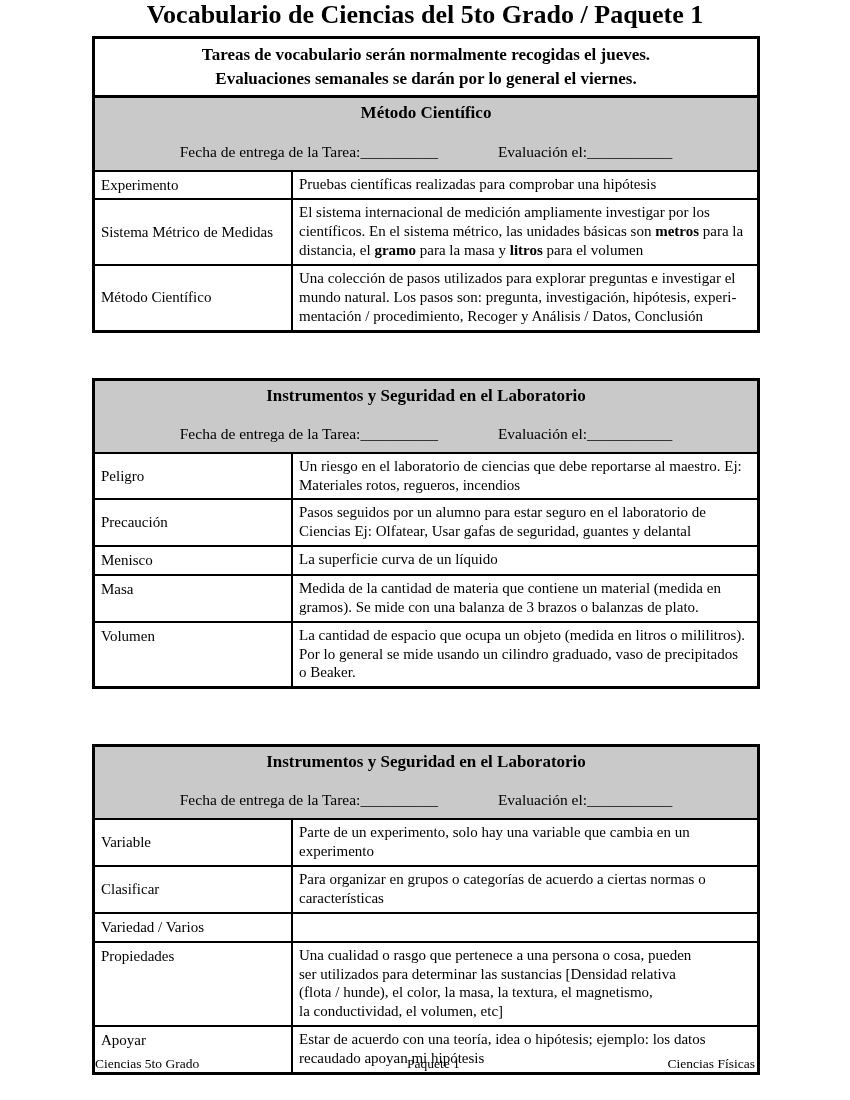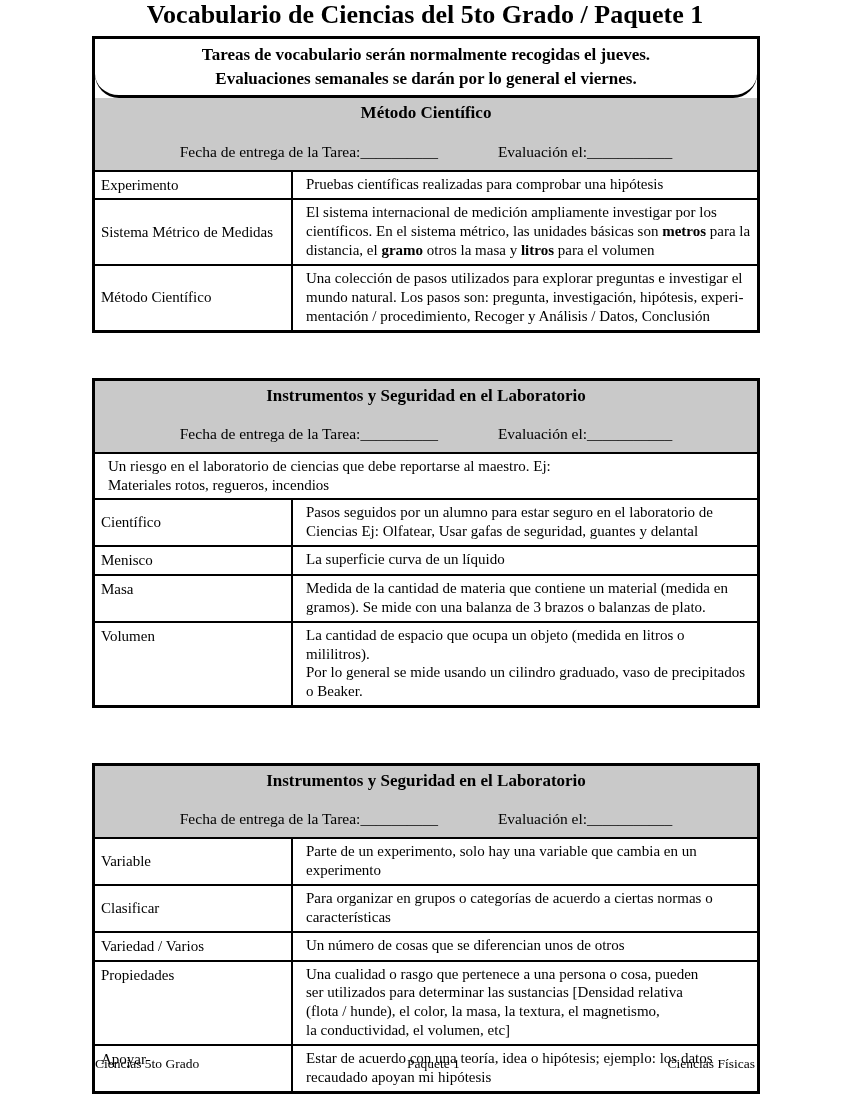--- a/index.html
+++ b/index.html
@@ -22,21 +22,20 @@
   }
   .vtable.first  { margin-top:6px; }
   .vtable.second { margin-top:45px; }
   .vtable.third  { margin-top:55px; }
 
   .notice {
     border-bottom:3px solid #000;
     text-align:center; font-weight:bold;
     font-size:17px; line-height:1.4;
     padding:4px 6px 5px;
-    border-radius:24px;
   }
 
   .thead {
     border-bottom:2px solid #000;
     text-align:center;
     padding:4px 0 7px;
   }
   .thead .ttitle { font-weight:bold; font-size:17px; line-height:1.3; }
   .thead .tfields {
     display:flex; justify-content:center; gap:60px;
@@ -50,21 +49,21 @@
     width:198px; flex:0 0 198px; box-sizing:border-box;
     border-right:2px solid #000;
     padding:4px 4px 4px 6px;
     font-size:15px; line-height:1.25;
     display:flex; align-items:center;
   }
   .term.top { align-items:flex-start;text-align:center; }
 
   .def {
     flex:1; box-sizing:border-box;
-    padding:3px 5px 4px 13px;
+    padding:3px 5px 4px 6px;
     font-size:15px; line-height:1.26;
     white-space:pre-line;
   }
   .def b { font-weight:bold; }
 
   .footer {
     position:absolute; top:1056px; left:95px; width:660px;
     display:flex; justify-content:space-between;
     font-size:13.5px;
     gap:28px;
@@ -91,45 +90,46 @@
     </header>
 
     <div class="trow">
       <div class="term">Experimento</div>
       <div class="def">Pruebas científicas realizadas para comprobar una hipótesis</div>
     </div>
     <div class="trow">
       <div class="term">Sistema Métrico de Medidas</div>
       <div class="def"><span>El sistema internacional de medición ampliamente investigar por los
 científicos. En el sistema métrico, las unidades básicas son </span><b>metros</b><span> para la
-distancia, el </span><b>gramo</b><span> otros la masa y </span><b>litros</b><span> para el volumen</span></div>
+distancia, el </span><b>gramo</b><span> para la masa y </span><b>litros</b><span> para el volumen</span></div>
     </div>
     <div class="trow">
       <div class="term">Método Científico</div>
       <div class="def">Una colección de pasos utilizados para explorar preguntas e investigar el
 mundo natural. Los pasos son: pregunta, investigación, hipótesis, experi-
 mentación / procedimiento, Recoger y Análisis / Datos, Conclusión</div>
     </div>
   </section>
 
   <section class="vtable second">
     <header class="thead" style="background: rgb(201, 201, 201);">
       <div class="ttitle">Instrumentos y Seguridad en el Laboratorio</div>
       <div class="tfields">
         <span>Fecha de entrega de la Tarea:__________</span>
         <span>Evaluación el:___________</span>
       </div>
     </header>
 
     <div class="trow">
+      <div class="term">Peligro</div>
       <div class="def">Un riesgo en el laboratorio de ciencias que debe reportarse al maestro. Ej:
 Materiales rotos, regueros, incendios</div>
     </div>
     <div class="trow">
-      <div class="term">Científico</div>
+      <div class="term">Precaución</div>
       <div class="def">Pasos seguidos por un alumno para estar seguro en el laboratorio de
 Ciencias Ej: Olfatear, Usar gafas de seguridad, guantes y delantal</div>
     </div>
     <div class="trow">
       <div class="term">Menisco</div>
       <div class="def">La superficie curva de un líquido</div>
     </div>
     <div class="trow">
       <div class="term top">Masa</div>
       <div class="def">Medida de la cantidad de materia que contiene un material (medida en
@@ -157,21 +157,20 @@
       <div class="def">Parte de un experimento, solo hay una variable que cambia en un
 experimento</div>
     </div>
     <div class="trow">
       <div class="term">Clasificar</div>
       <div class="def">Para organizar en grupos o categorías de acuerdo a ciertas normas o
 características</div>
     </div>
     <div class="trow">
       <div class="term">Variedad / Varios</div>
-      <div class="def">Un número de cosas que se diferencian unos de otros</div>
     </div>
     <div class="trow">
       <div class="term top">Propiedades</div>
       <div class="def">Una cualidad o rasgo que pertenece a una persona o cosa, pueden
 ser utilizados para determinar las sustancias [Densidad relativa
 (flota / hunde), el color, la masa, la textura, el magnetismo,
 la conductividad, el volumen, etc]</div>
     </div>
     <div class="trow">
       <div class="term top">Apoyar</div>

